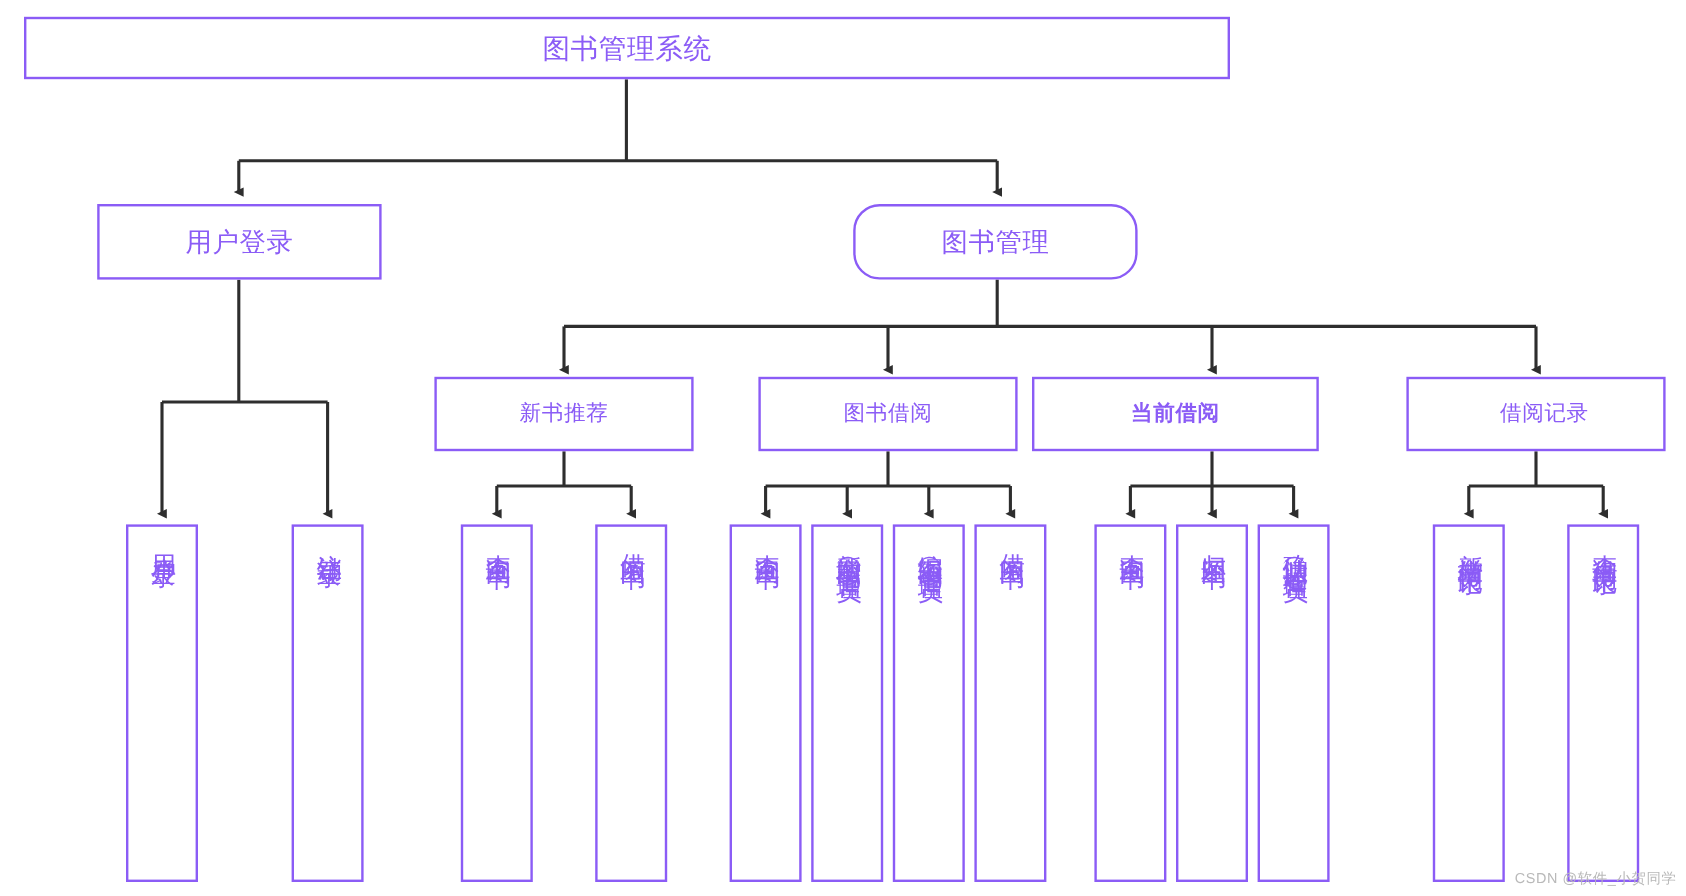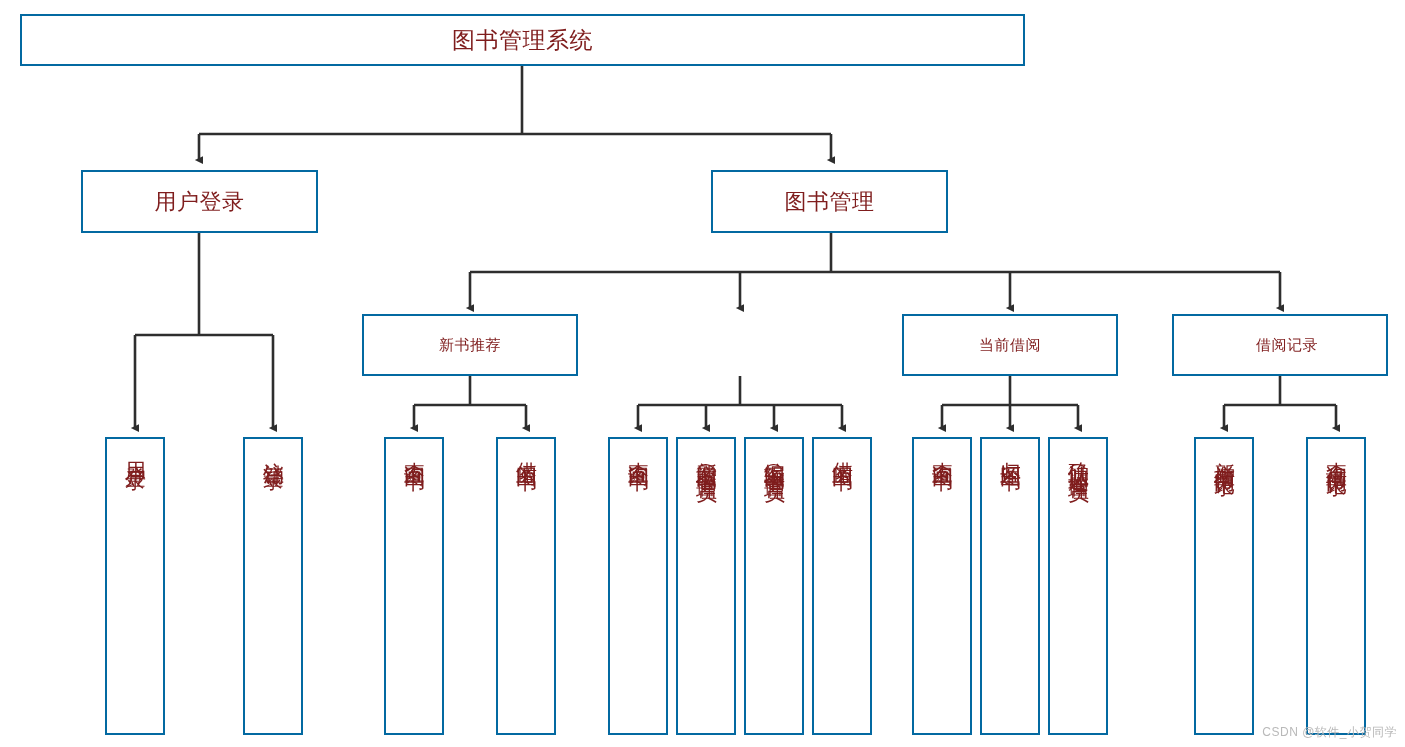--- a/index.html
+++ b/index.html
@@ -22,42 +22,42 @@
     left: 0;
     top: 0;
     width: 1405px;
     height: 747px;
     pointer-events: none;
   }
   .node {
     position: absolute;
     box-sizing: border-box;
     background: #ffffff;
-    border: 2px solid #0369a1;
+    border: 2px solid #8b5cf6;
     display: flex;
     align-items: center;
     justify-content: center;
-    color: #7f1d1d;
+    color: #8b5cf6;
   }
   .node .label {
     display: block;
     text-align: center;
     line-height: 1.08;
     letter-spacing: 0.5px;
   }
   
   .node.root .label {
     font-size: 23px;
   }
   
   .node.branch .label {
     font-size: 22px;
   }
   .node.group .label {
-    font-size: 15px;
+    font-size: 18px;
   }
   
   .node.leaf {
     padding: 6px 0;
     align-items: flex-start;
     justify-content: center;
   }
   .node.leaf .label {
     font-size: 21px;
     writing-mode: vertical-rl;
@@ -133,30 +133,33 @@
   </svg>
 
   <div class="node root" style="left:20px; top:14px; width:1005px; height:52px;">
     <span class="label">图书管理系统</span>
   </div>
 
   <div class="node branch" style="left:81px; top:170px; width:237px; height:63px;">
     <span class="label">用户登录</span>
   </div>
 
-  <div class="node branch" style="left:711px; top:170px; width:237px; height:63px;">
+  <div class="node branch" style="left:711px; top:170px; width:237px; height:63px;border-radius:22px;">
     <span class="label">图书管理</span>
   </div>
 
   <div class="node group" style="left:362px; top:314px; width:216px; height:62px;">
     <span class="label">新书推荐</span>
   </div>
 
-
-  <div class="node group" style="left:902px; top:314px; width:216px; height:62px;">
+  <div class="node group" style="left:632px; top:314px; width:216px; height:62px;">
+    <span class="label">图书借阅</span>
+  </div>
+
+  <div class="node group" style="left:860px; top:314px; width:239px; height:62px;font-weight:bold;">
     <span class="label">当前借阅</span>
   </div>
 
   <div class="node group" style="left:1172px; top:314px; width:216px; height:62px;padding-left:14px;">
     <span class="label">借阅记录</span>
   </div>
 
   <div class="node leaf" style="left:105px; top:437px; width:60px; height:298px;">
     <span class="label">用户登录</span>
   </div>

